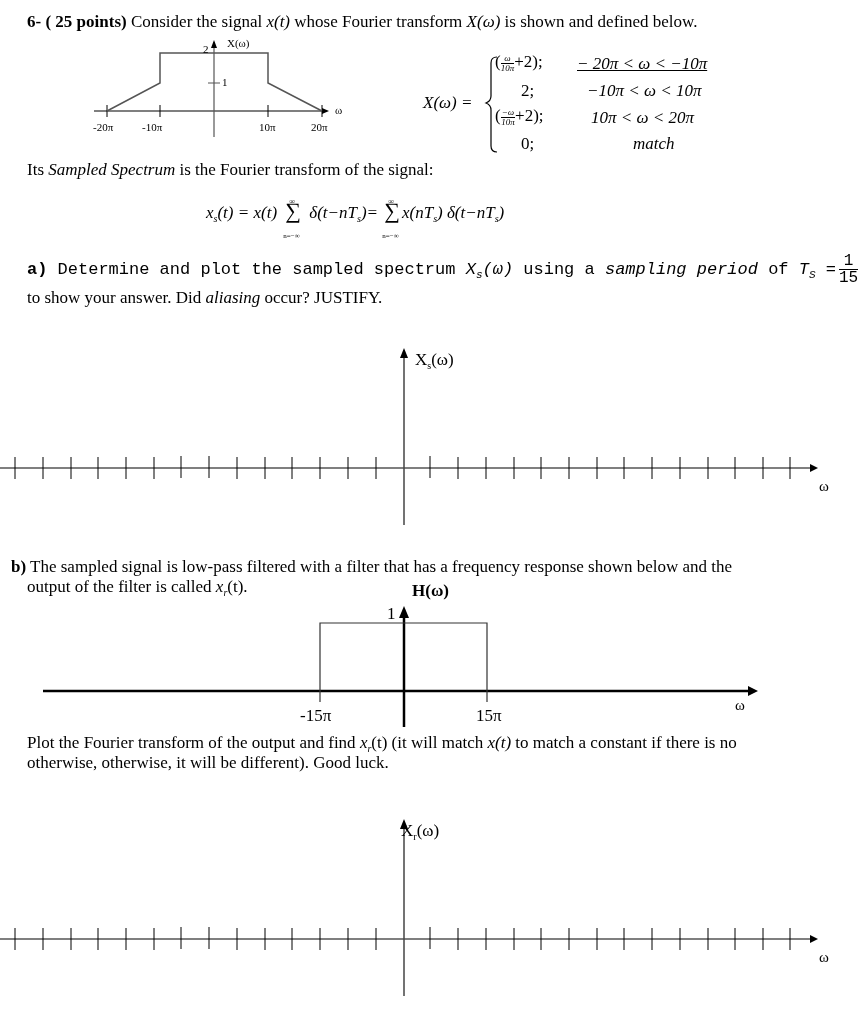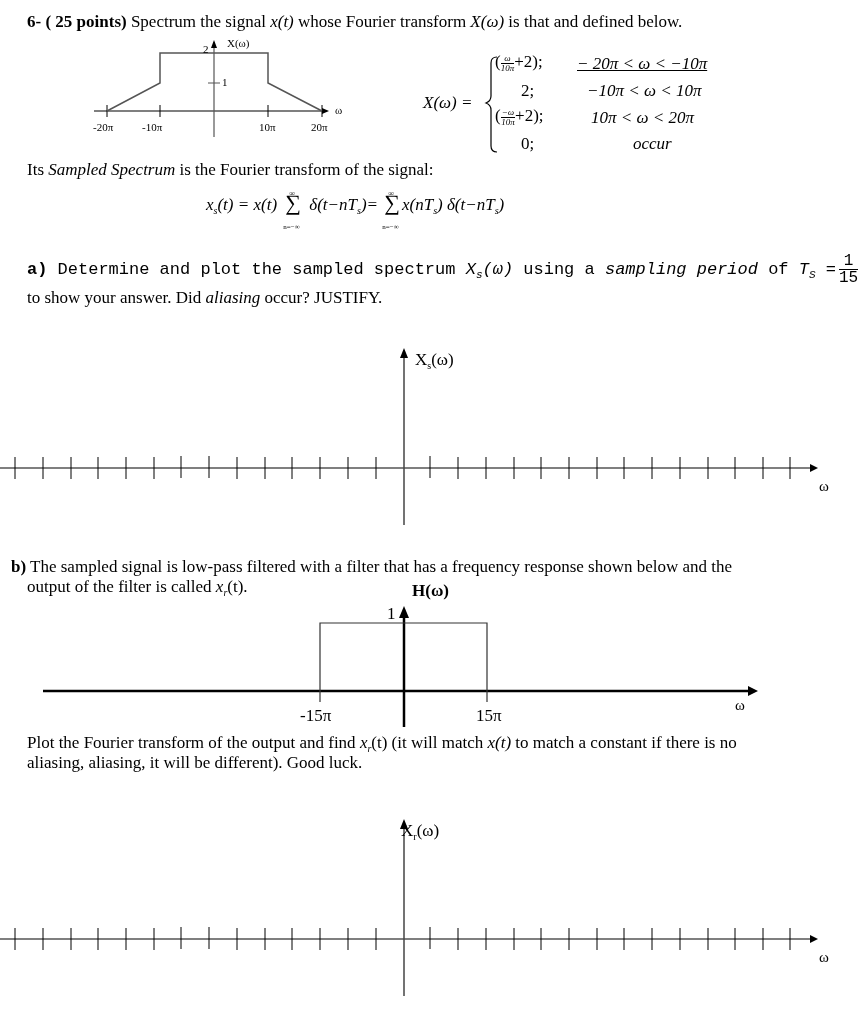--- a/index.html
+++ b/index.html
@@ -13,21 +13,21 @@
   svg { position:absolute; left:0; top:0; overflow:visible; }
   .frac { display:inline-block; vertical-align:middle; text-align:center; line-height:1; }
   .frac .num { display:block; border-bottom:1px solid #000; padding:0 1px; }
   .frac .den { display:block; }
 </style>
 </head>
 <body>
 
 <div class="abs txt" style="left:27px; top:12px;">
   <span class="bold">6-</span>
-  <span class="bold">( 25 points)</span><span> Spectrum the signal </span><span class="it">x(t)</span><span> whose Fourier transform </span><span class="it">X(ω)</span><span> is that and defined below.</span>
+  <span class="bold">( 25 points)</span><span> Consider the signal </span><span class="it">x(t)</span><span> whose Fourier transform </span><span class="it">X(ω)</span><span> is shown and defined below.</span>
 </div>
 
 <svg width="862" height="1024">
 
   <line x1="94" y1="111" x2="322" y2="111" stroke="#000" stroke-width="1.2"></line>
   <polygon points="322,108 329,111 322,114" fill="#000"></polygon>
   <line x1="214" y1="42" x2="214" y2="137" stroke="#555" stroke-width="1.2"></line>
   <polygon points="211,48 214,40 217,48" fill="#000"></polygon>
 
   <line x1="107" y1="105" x2="107" y2="117" stroke="#000"></line>
@@ -58,27 +58,27 @@
 
 <div class="abs txt" style="left:521px; top:81px;">2;</div>
 <div class="abs txt it" style="left:587px; top:81px;">−10π &lt; ω &lt; 10π</div>
 
 <div class="abs" style="left:495px; top:106px; font-size:17px;">
   <span>(</span><span class="frac it" style="font-size:9px;"><span class="num">−ω</span><span class="den">10π</span></span><span>+2);</span>
 </div>
 <div class="abs txt it" style="left:591px; top:108px;">10π &lt; ω &lt; 20π</div>
 
 <div class="abs txt" style="left:521px; top:134px;">0;</div>
-<div class="abs txt it" style="left:633px; top:134px;">occur</div>
+<div class="abs txt it" style="left:633px; top:134px;">match</div>
 
 <div class="abs txt" style="left:27px; top:160px;">
   <span>Its </span><span class="it">Sampled Spectrum</span><span> is the Fourier transform of the signal:</span>
 </div>
 
-<div class="abs it" style="left:206px; top:191px; font-size:17px; line-height:23px;">
+<div class="abs it" style="left:206px; top:197px; font-size:17px; line-height:28px;">
   <span>x</span><sub style="font-size:10px;">s</sub><span>(t) = x(t)</span>
   <span style="display:inline-block; position:relative; font-style:normal; font-size:22px; margin:0 4px;"><span class="abs" style="font-size:8px; top:-9px; left:4px;">∞</span><span>∑</span><span class="abs" style="font-size:7px; top:25px; left:-2px;">n=−∞</span></span>
   <span>δ(t−nT</span><sub style="font-size:10px;">s</sub><span>)=</span>
   <span style="display:inline-block; position:relative; font-style:normal; font-size:22px; margin:0 2px;"><span class="abs" style="font-size:8px; top:-9px; left:4px;">∞</span><span>∑</span><span class="abs" style="font-size:7px; top:25px; left:-2px;">n=−∞</span></span><span>x(nT</span><sub style="font-size:10px;">s</sub><span>)  δ(t−nT</span><sub style="font-size:10px;">s</sub><span>)</span>
 </div>
 
 <div class="abs txt" style="left:27px; top:253px;font-family:Liberation Mono, monospace;">
   <span class="bold">a)</span><span> Determine and plot the sampled spectrum </span><span class="it">X</span><sub class="it" style="font-size:11px;">s</sub><span class="it">(ω)</span><span> using a </span><span class="it">sampling period</span><span> of </span><span class="it">T</span><sub class="it" style="font-size:11px;">S</sub><span> =</span><span class="frac" style="font-size:16px; margin:0 3px;"><span class="num">1</span><span class="den">15</span></span><span> seconds.   Use the axes</span>
 </div>
 <div class="abs txt" style="left:27px; top:288px;text-align:center;">
@@ -142,21 +142,21 @@
 </svg>
 <div class="abs txt" style="left:412px; top:581px;font-weight:bold;">H(ω)</div>
 <div class="abs txt" style="left:387px; top:604px;">1</div>
 <div class="abs txt" style="left:300px; top:706px;">-15π</div>
 <div class="abs txt" style="left:476px; top:706px;">15π</div>
 <div class="abs" style="left:735px; top:697px; font-size:15px;">ω</div>
 
 <div class="abs txt" style="left:27px; top:733px;">
   <span>Plot the Fourier transform of the output and find </span><span class="it">x</span><sub class="it" style="font-size:10px;">r</sub><span>(t) (it will match </span><span class="it">x(t)</span><span> to match a constant if there is no</span>
 </div>
-<div class="abs txt" style="left:27px; top:753px;">aliasing, aliasing, it will be different). Good luck.</div>
+<div class="abs txt" style="left:27px; top:753px;">otherwise, otherwise, it will be different). Good luck.</div>
 
 <svg width="862" height="1024">
   <line x1="0" y1="939" x2="810" y2="939" stroke="#000" stroke-width="1.2"></line>
   <polygon points="810,935 818,939 810,943" fill="#000"></polygon>
   <line x1="404" y1="822" x2="404" y2="996" stroke="#444" stroke-width="1.5"></line>
   <polygon points="400,829 404,819 408,829" fill="#000"></polygon>
   <g stroke="#000" stroke-width="1">
     <line x1="15" y1="928" x2="15" y2="950"></line>
       <line x1="43" y1="928" x2="43" y2="950"></line>
     <line x1="71" y1="928" x2="71" y2="950"></line>

